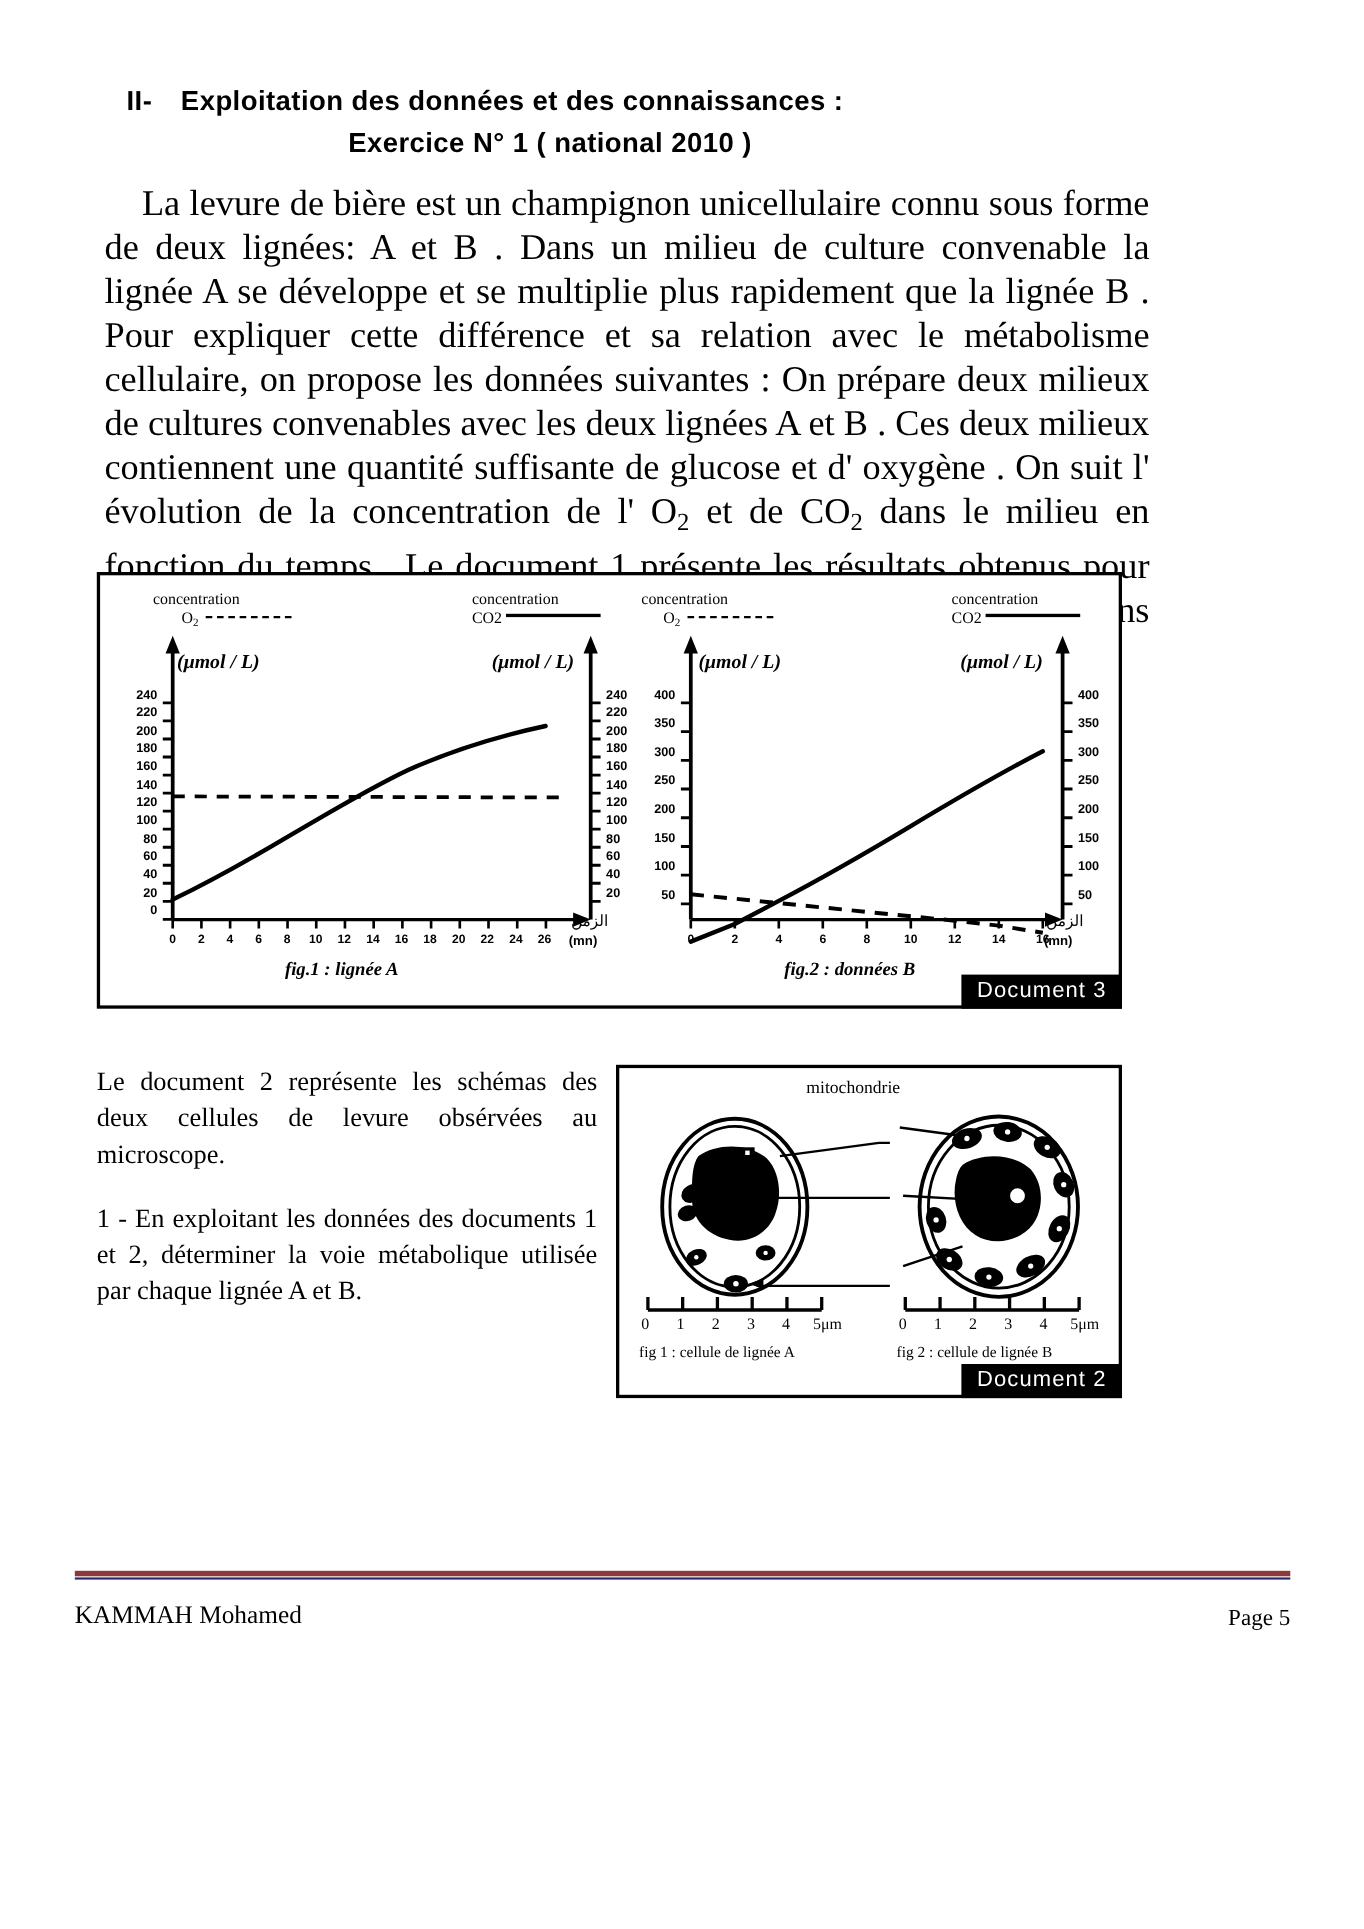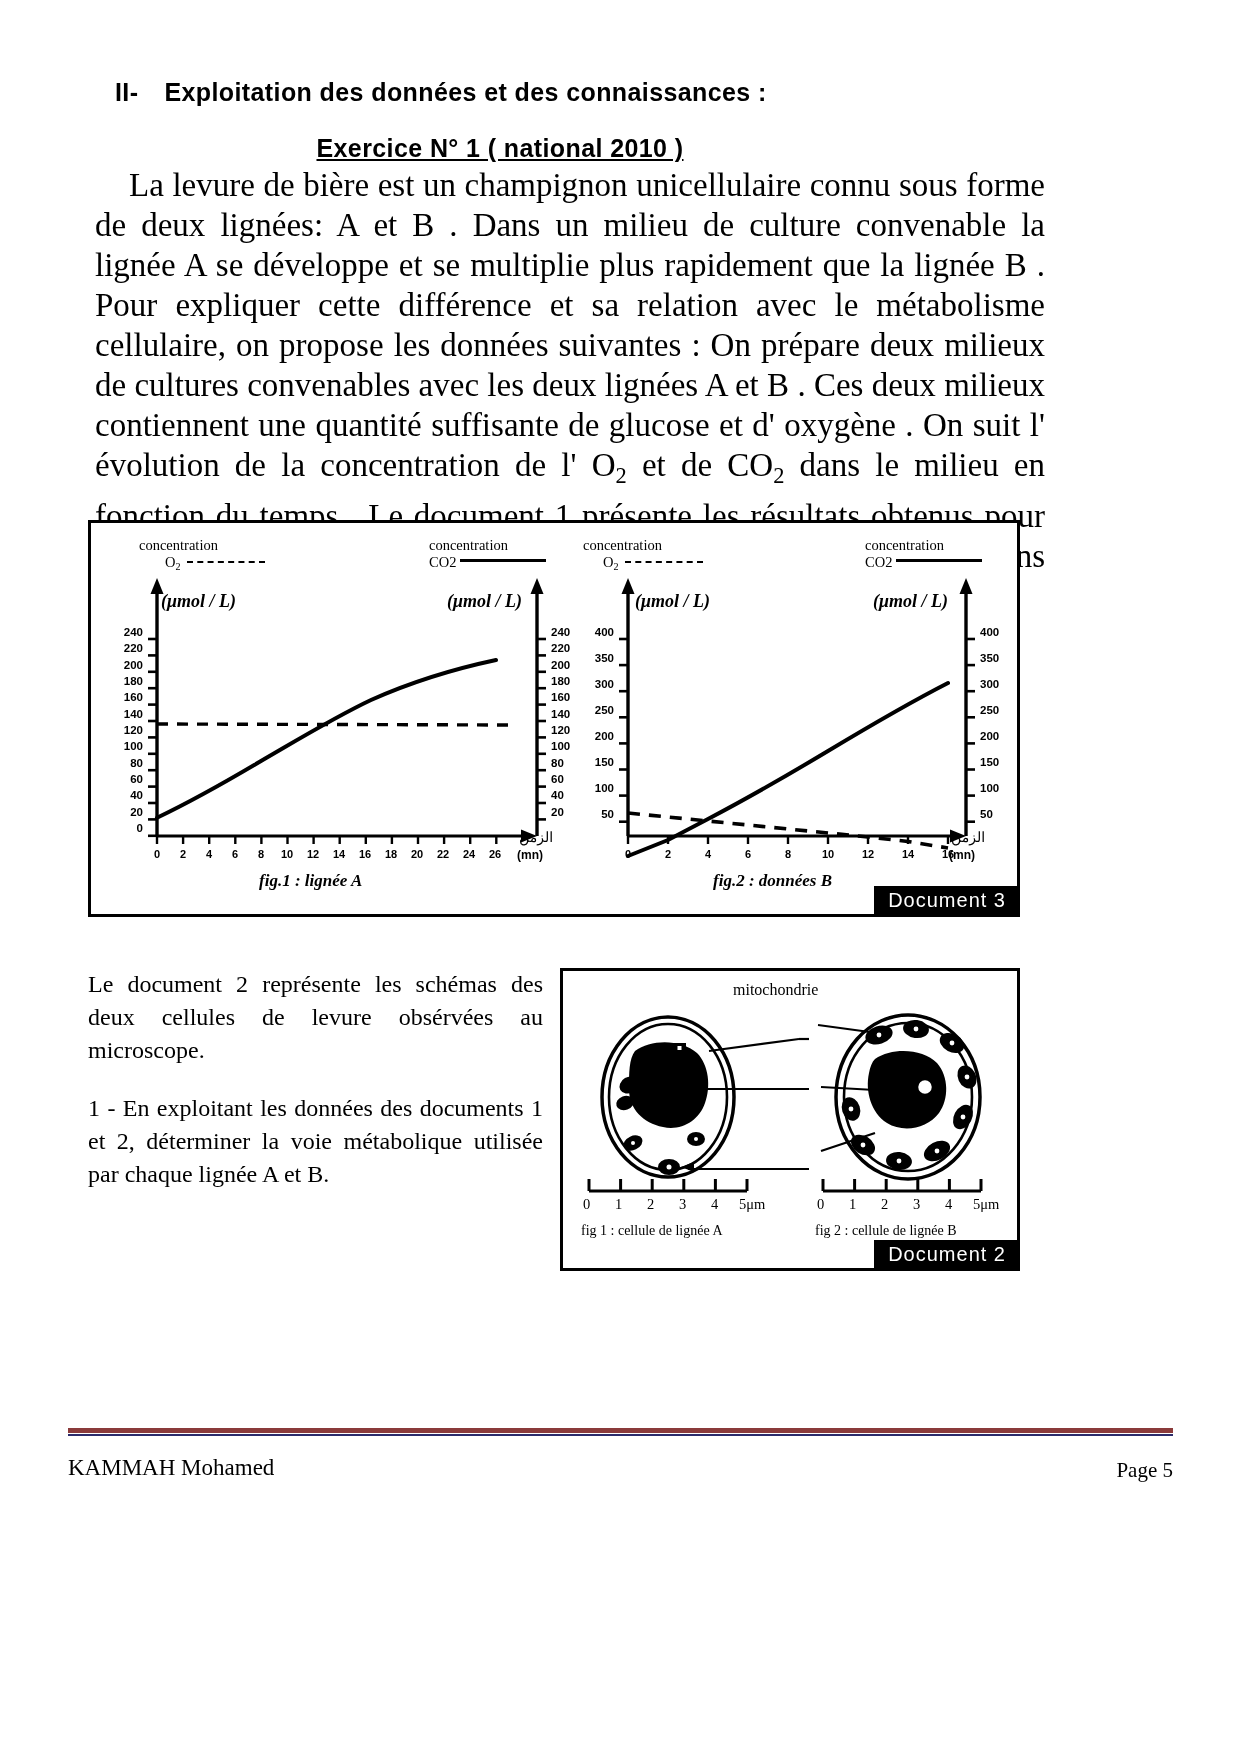--- a/index.html
+++ b/index.html
@@ -38,24 +38,23 @@
   .heading-line1 {
     text-align: left;
     padding-left: 20px;
     white-space: nowrap;
   }
   .heading-num {
     display: inline-block;
     margin-right: 26px;
   }
   .heading-line2 {
-    margin-top: 27px;
+    margin-top: 9px;
     text-align: center;
     padding-right: 150px;
-    text-decoration: underline;
   }
 
   
   .intro {
     position: absolute;
     left: 95px;
     top: 165px;
     width: 950px;
     font-size: 33px;
     line-height: 40px;

